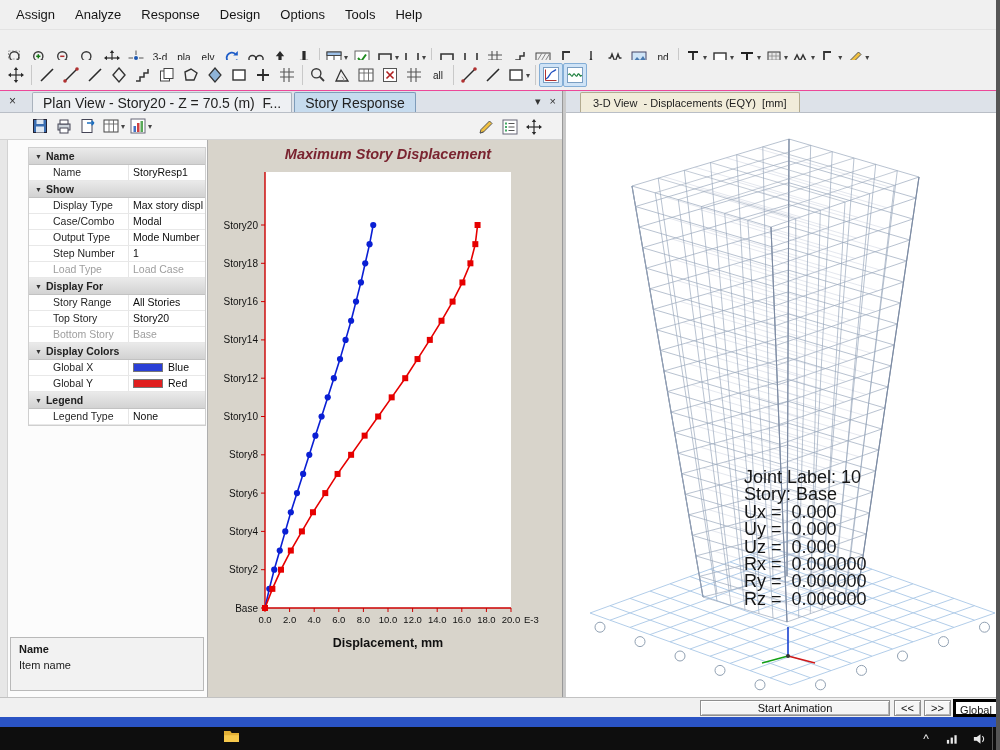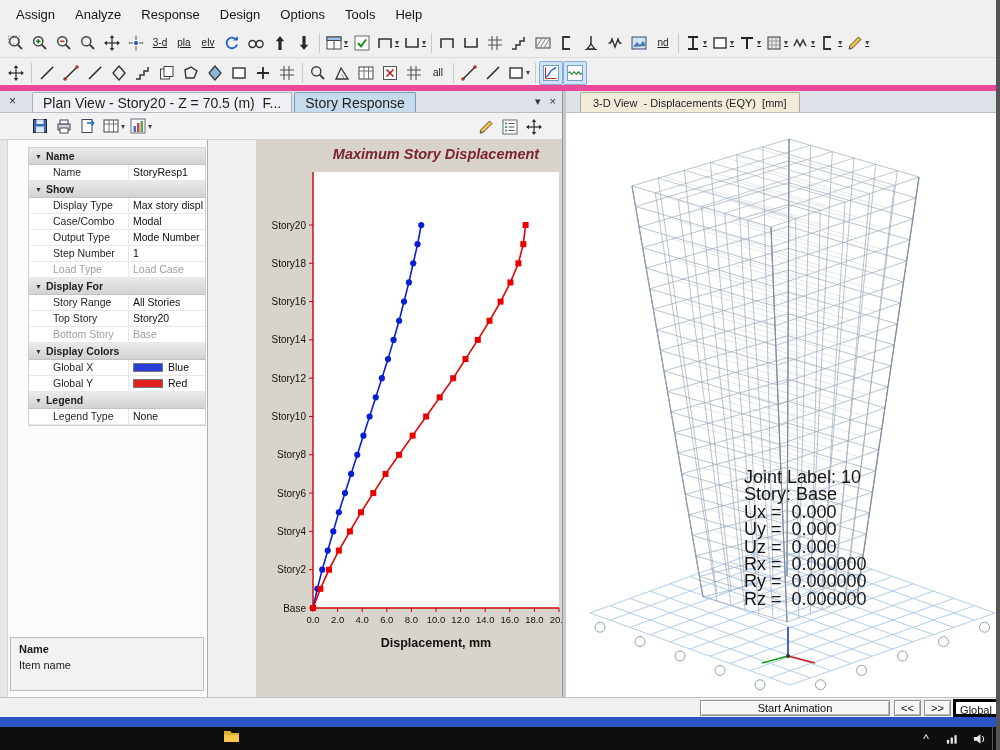--- a/index.html
+++ b/index.html
@@ -4,22 +4,22 @@
 <style>
   html,body{margin:0;padding:0;background:#555;}
   *{box-sizing:border-box;}
   .app{position:relative;width:996px;height:750px;background:#f0f0f0;overflow:hidden;
        font-family:"Liberation Sans",sans-serif;color:#1a1a1a;padding-left:24px;}
   
   .menubar{position:absolute;left:0;top:0;width:100%;height:30px;display:flex;align-items:center;
            padding-left:6px;background:#f0f0f0;border-bottom:1px solid #e3e3e3;}
   .menu-item{padding:5px 10px;font-size:13px;color:#151515;cursor:default;}
   .toolbar{position:absolute;left:0;width:100%;display:flex;align-items:center;padding-left:4px;background:#f0f0f0;}
-  #toolbar1{top:28px;height:30px;border-bottom:1px solid #dcdcdc;text-decoration:underline;}
-  #toolbar2{top:60px;height:31px;border-bottom:6px solid #ec4899;}
+  #toolbar1{top:43px;height:30px;border-bottom:1px solid #dcdcdc;text-decoration:underline;}
+  #toolbar2{top:60px;height:31px;border-bottom:1px solid #ec4899;}
   .tbtn{height:24px;min-width:24px;padding:0 1px;display:flex;align-items:center;justify-content:center;
         border:1px solid transparent;border-radius:2px;}
   .tbtn.active{background:#cfe3f6;border-color:#84aed6;}
   .tbico{display:flex;align-items:center;justify-content:center;width:18px;height:18px;}
   .tbtxt{font-size:10px;color:#222;padding:0 2px;white-space:nowrap;}
   .caret{font-size:8px;color:#444;margin-left:1px;}
   .tbsep{width:1px;height:20px;background:#c9c9c9;margin:0 3px;}
   
   .workspace{position:absolute;left:0;top:91px;width:1000px;height:606px;background:#e9e9e9;}
   .regionA{position:absolute;left:0;top:0;width:562px;height:606px;background:#f0f0f0;}
@@ -46,21 +46,21 @@
   .proprow{height:16px;display:flex;border-bottom:1px solid #e8e8e8;background:#fff;}
   .plabel{width:100px;padding-left:24px;line-height:15px;color:#262626;overflow:hidden;white-space:nowrap;}
   .pvalue{width:78px;border-left:1px solid #e6e6e6;padding-left:4px;line-height:15px;color:#0d0d0d;
           overflow:hidden;white-space:nowrap;display:flex;align-items:center;}
   .proprow.muted .plabel,.proprow.muted .pvalue{color:#9e9e9e;}
   .swatch{display:inline-block;width:30px;height:9px;margin-right:5px;border:1px solid #777;flex:none;}
   .propfooter{position:absolute;left:2px;top:497px;width:194px;height:54px;background:#f2f2f2;
               border:1px solid #b9b9b9;padding:5px 8px;font-size:11px;}
   .propfooter .t{font-weight:bold;margin-bottom:4px;}
   
-  .chartpanel{position:absolute;left:208px;top:0;width:354px;height:557px;background:#d8d4cb;margin-left:48px;}
+  .chartpanel{position:absolute;left:208px;top:0;width:354px;height:557px;background:#d8d4cb;}
   #chart-svg{position:absolute;left:0;top:0;}
   .chart-status{position:absolute;left:0;top:530px;width:100%;height:27px;border-top:1px solid #9a9a9a;
                 font-size:10.5px;padding:6px 0 0 8px;color:#111;white-space:pre;}
   svg text{font-family:"Liberation Sans",sans-serif;}
   
   .splitter{position:absolute;left:562px;top:0;width:4px;height:606px;background:#c9c9c9;border-left:1px solid #999;}
   .regionB{position:absolute;left:566px;top:0;width:434px;height:606px;background:#f0f0f0;}
   .tab3d{height:20px;margin-left:14px;padding:0 12px;font-size:11px;display:flex;align-items:center;white-space:pre;
          background:#f1ecda;border:1px solid #b3ab90;border-bottom:none;border-radius:2px 2px 0 0;color:#222;margin-top:26px;}
   .view3d{position:absolute;left:0;top:22px;width:434px;height:584px;background:#ffffff;}

